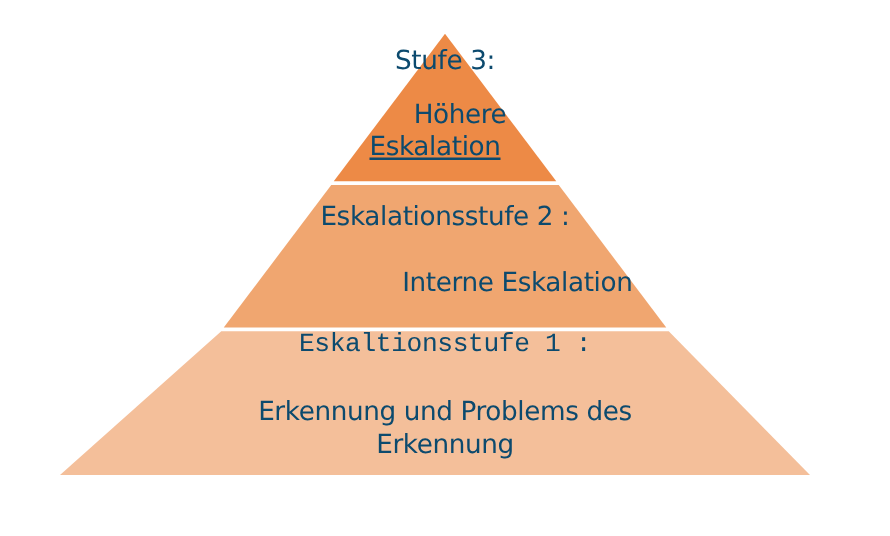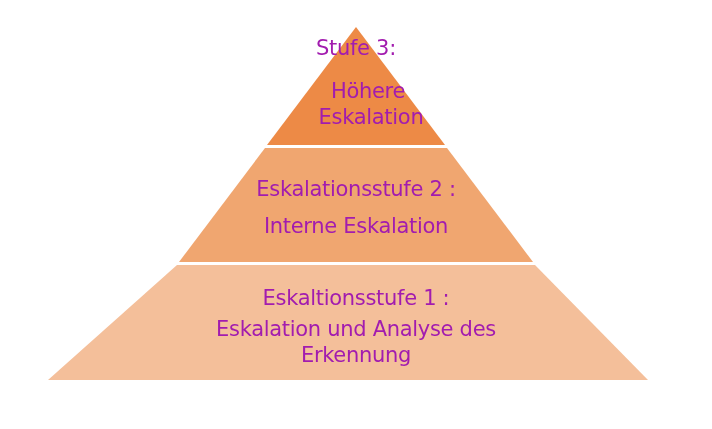--- a/index.html
+++ b/index.html
@@ -1,30 +1,30 @@
 <!DOCTYPE html>
 <html><head>
 <meta charset="utf-8">
 <style>
   html,body{margin:0;padding:0;background:#ffffff;}
   body{width:712px;height:429px;position:relative;overflow:hidden;font-family:"Liberation Sans", sans-serif;}
   svg{position:absolute;left:0;top:0;}
-  .lbl{position:absolute;color:#a21caf;text-align:center;font-size:21px;line-height:26px;white-space:nowrap;font-family:"DejaVu Sans", sans-serif;letter-spacing:-0.3px;}
+  .lbl{position:absolute;color:#0c4a6e;text-align:center;font-size:21px;line-height:26px;white-space:nowrap;font-family:"DejaVu Sans", sans-serif;letter-spacing:-0.3px;}
 </style>
 </head>
 <body>
 
 <svg width="712" height="429" viewBox="0 0 712 429">
   <polygon points="356,27 445,145 267,145" fill="#ED8A46"></polygon>
   <polygon points="265,148 447,148 533,262 179,262" fill="#F0A670"></polygon>
   <polygon points="177,265 535,265 648,380 48,380" fill="#F4BF9A"></polygon>
 </svg>
 
 <div class="lbl" style="left:256px;width:200px;top:35px;">Stufe 3:</div>
 <div class="lbl" style="left:268px;width:200px;top:78px;">Höhere</div>
-<div class="lbl" style="left:271px;width:200px;top:104px;">Eskalation</div>
+<div class="lbl" style="left:248px;width:200px;top:104px;text-decoration:underline;">Eskalation</div>
 
-<div class="lbl" style="left:206px;width:300px;top:176px;text-align:center;">Eskalationsstufe 2 :</div>
-<div class="lbl" style="left:206px;width:300px;top:213px;">Interne Eskalation</div>
+<div class="lbl" style="left:206px;width:300px;top:160px;text-align:center;">Eskalationsstufe 2 :</div>
+<div class="lbl" style="left:206px;width:300px;top:213px;text-align:right;">Interne Eskalation</div>
 
-<div class="lbl" style="left:156px;width:400px;top:285px;">Eskaltionsstufe 1 :</div>
-<div class="lbl" style="left:156px;width:400px;top:316px;">Eskalation und Analyse des</div>
+<div class="lbl" style="left:156px;width:400px;top:264px;font-family:Liberation Mono, monospace;">Eskaltionsstufe 1 :</div>
+<div class="lbl" style="left:156px;width:400px;top:316px;">Erkennung und Problems des</div>
 <div class="lbl" style="left:156px;width:400px;top:342px;">Erkennung</div>
 
 </body></html>

